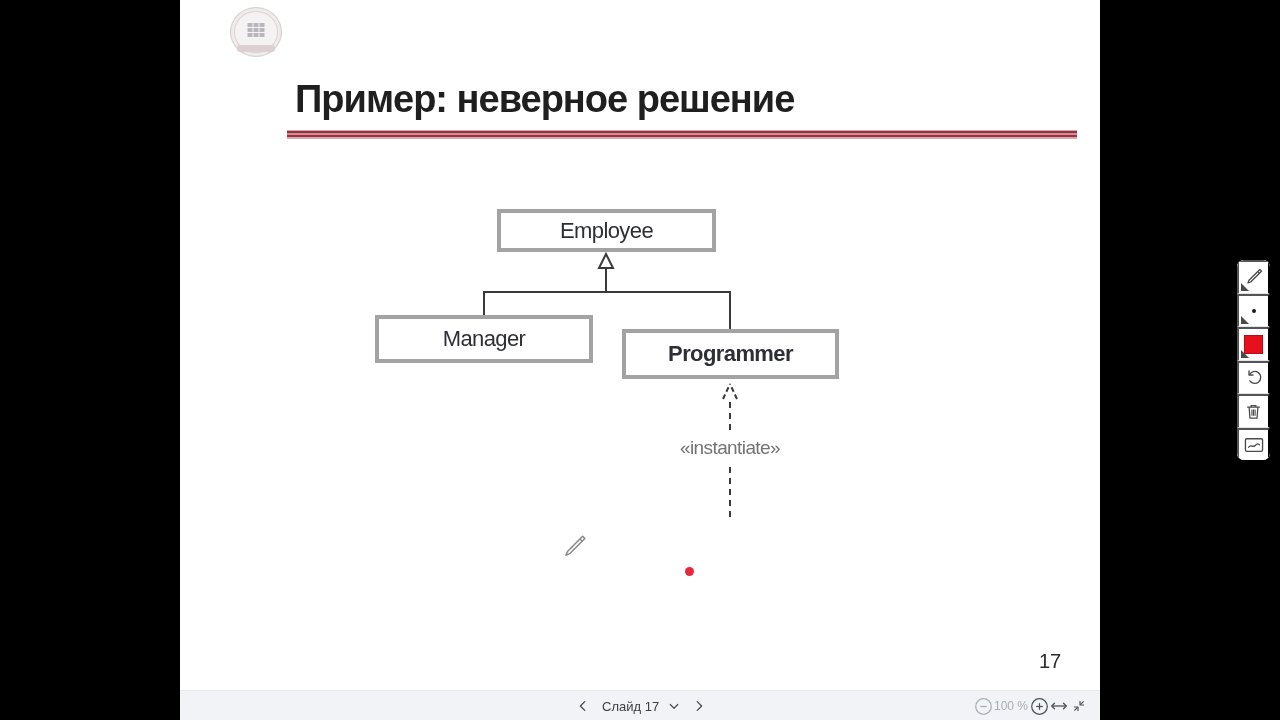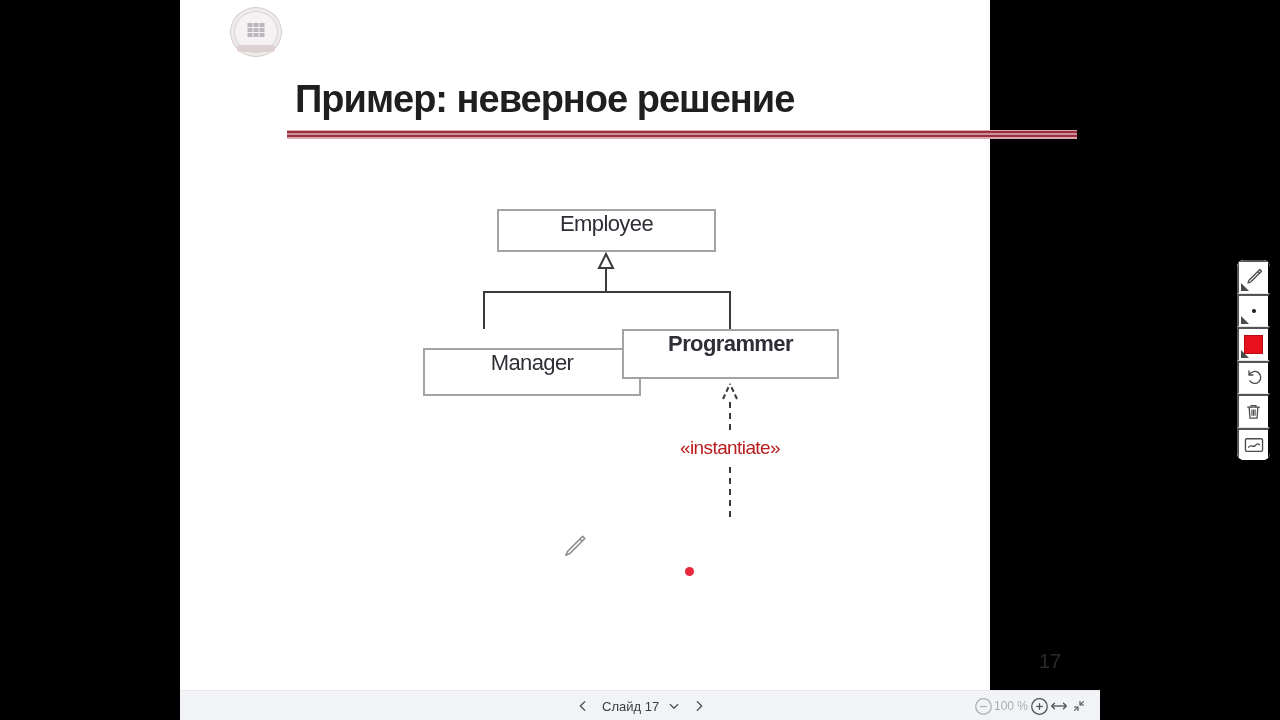--- a/index.html
+++ b/index.html
@@ -1,21 +1,21 @@
 <!DOCTYPE html>
 <html><head>
 <meta charset="utf-8">
 <style>
   * { margin: 0; padding: 0; box-sizing: border-box; }
   html, body { width: 1280px; height: 720px; background: #000; overflow: hidden;
     font-family: "Liberation Sans", sans-serif; }
   .stage { position: relative; width: 1280px; height: 720px; background: #000; }
 
   
-  .slide { position: absolute; left: 180px; top: 0; width: 810px; height: 690px;
+  .slide { position: absolute; left: 180px; top: 0; width: 920px; height: 690px;
     background: #fff; }
 
   
   .logo { position: absolute; left: 50px; top: 7px; width: 52px; height: 50px;
     border-radius: 50%; background: #f3f0f0; border: 1px solid #cfc5c6;
     box-shadow: inset 0 0 0 3px #eee8e8, inset 0 0 0 4px #d6cbcc; opacity: .85; }
   .logo-grid { position: absolute; left: 50%; top: 45%; transform: translate(-50%,-50%);
     display: grid; grid-template-columns: repeat(3, 5px); grid-auto-rows: 4px; gap: 1px; }
   .logo-grid span { background: #97939d; opacity: .75; }
   .logo-banner { position: absolute; left: 50%; bottom: 4px; transform: translateX(-50%);
@@ -27,31 +27,31 @@
   .title-rule { position: absolute; left: 107px; top: 130px; width: 790px; height: 9px;
     background: linear-gradient(to bottom,
       #d9a7ae 0px, #d9a7ae 1px,
       #9c2f3e 1px, #9c2f3e 3px,
       #c9909a 3px, #c9909a 5px,
       #9c2f3e 5px, #9c2f3e 7px,
       #d9a7ae 7px, #d9a7ae 9px); }
 
   
   .uml-wires { position: absolute; left: 0; top: 0; width: 920px; height: 690px; }
-  .uml-box { position: absolute; border: 2px solid #a3a3a3; background: #fff;
-    display: flex; justify-content: center;
+  .uml-box { position: absolute; border: 4px solid #a3a3a3; background: #fff;
+    display: flex; align-items: center; justify-content: center;
     color: #2e2f36; font-size: 22px; letter-spacing: -0.6px; }
   .box-employee   { left: 317px; top: 209px; width: 219px; height: 43px; }
-  .box-manager    { left: 195px; top: 348px; width: 218px; height: 48px; margin-left: 48px; }
+  .box-manager    { left: 195px; top: 315px; width: 218px; height: 48px; }
   .box-programmer { left: 442px; top: 329px; width: 217px; height: 50px; font-weight: bold; }
   .box-instance   { left: 420px; top: 520px; width: 258px; height: 47px; border-width: 3px; }
   .box-instance .u { border-bottom: 2px solid #2e2f36; padding-bottom: 1px; }
 
   .stereotype { position: absolute; left: 550px; top: 437px; transform: translateX(-50%);
-    color: #b91c1c; font-size: 19px; letter-spacing: -0.6px; background: #fff;
+    color: #737373; font-size: 19px; letter-spacing: -0.6px; background: #fff;
     padding: 0 4px; white-space: nowrap; }
 
   
   .pen-cursor { position: absolute; left: 381px; top: 532px; width: 26px; height: 26px; }
   .ink-dot { position: absolute; left: 505px; top: 567px; width: 9px; height: 9px;
     border-radius: 50%; background: #e8273c; }
 
   .page-number { position: absolute; left: 850px; top: 650px; width: 40px;
     text-align: center; font-size: 20px; color: #2b2b2b; }
 

